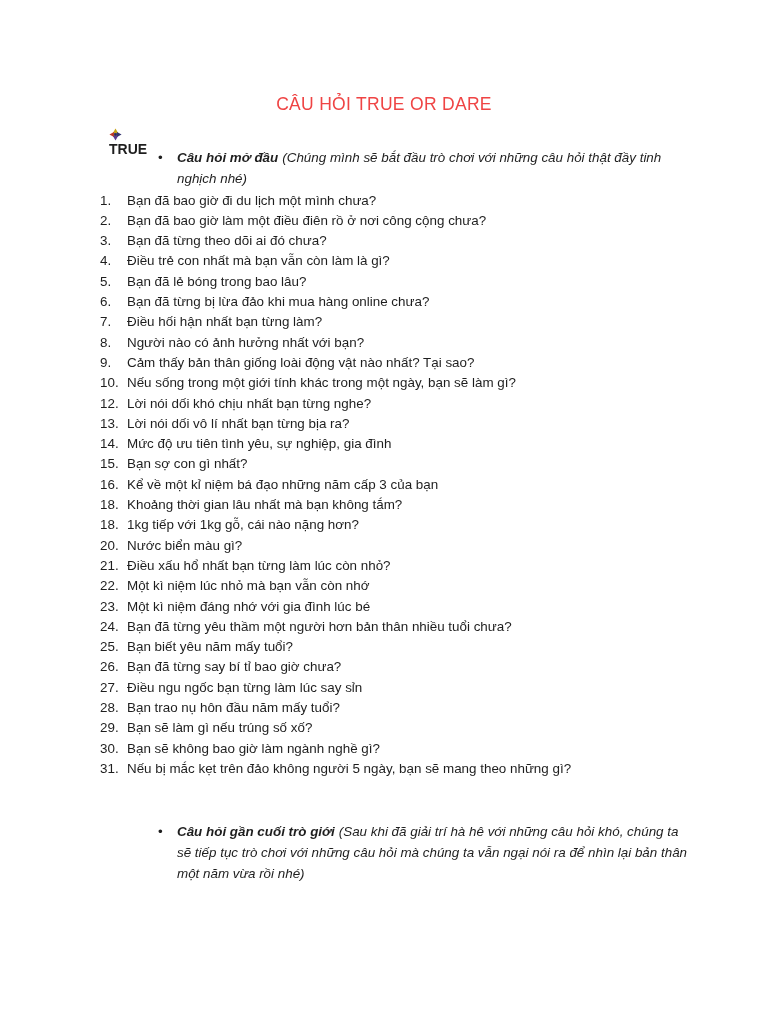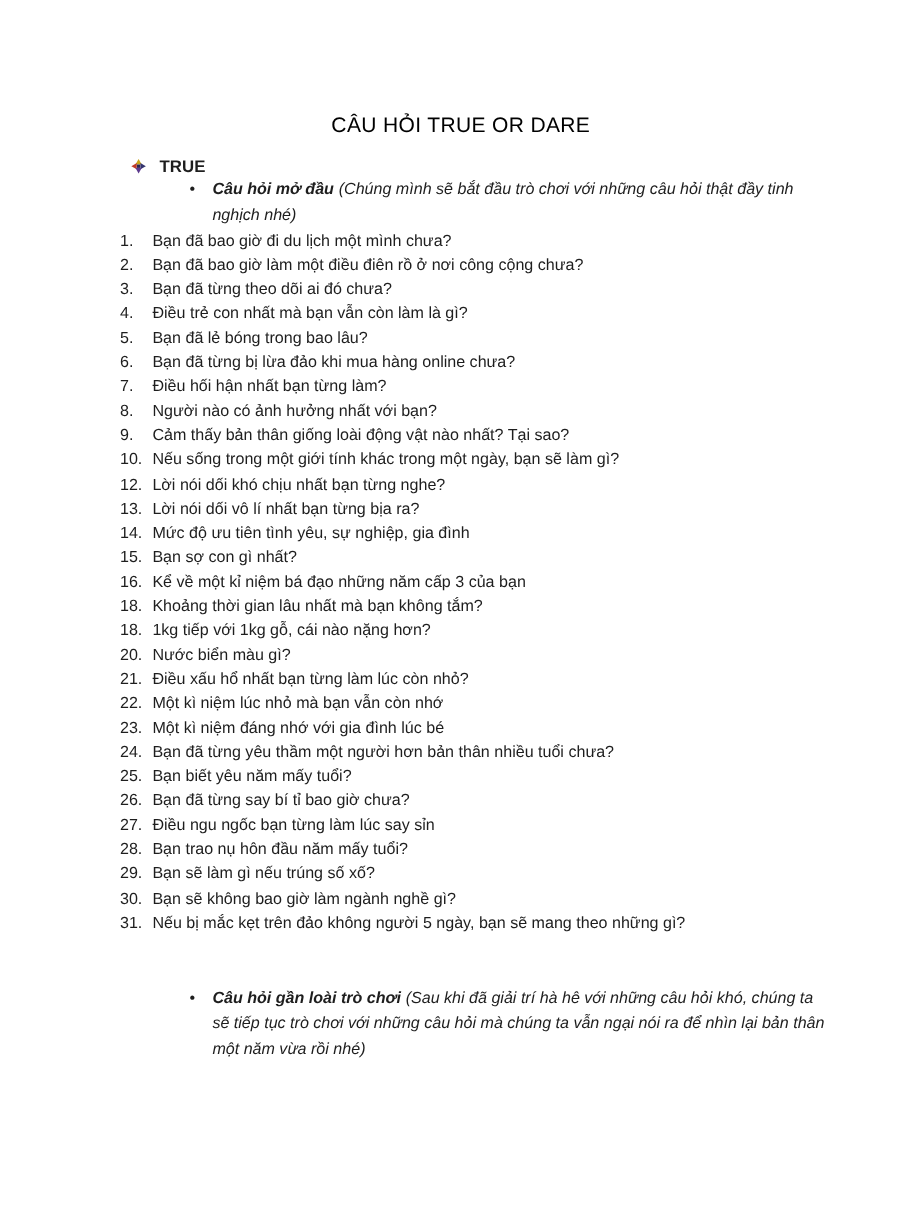--- a/index.html
+++ b/index.html
@@ -14,28 +14,29 @@
     position: relative;
     width: 768px; height: 1024px;
     background: #ffffff;
   }
   .doc-title {
     padding-top: 93px;
     text-align: center;
     font-size: 17.5px;
     line-height: 23px;
     font-weight: 400;
-    color: #000000;
+    color: #ef4444;
     letter-spacing: 0.3px;
   }
   .true-row {
     margin: 12px 0 0 109px;
     display: flex;
-    align-items: center;
+    align-items: flex-start;
     height: 20px;
+    flex-direction: column;
   }
   .marker-icon {
     width: 13px; height: 13px;
     margin-right: 11px;
     flex: 0 0 auto;
   }
   .true-label {
     font-weight: bold;
     font-size: 14px;
   }
@@ -239,16 +240,16 @@
       </div>
 
       <div class="q-row">
         <span class="q-num">31.</span>
         <span class="q-text">Nếu bị mắc kẹt trên đảo không người 5 ngày, bạn sẽ mang theo những gì?</span>
       </div>
     </div>
 
   <div class="bullet-row outro-row">
     <span class="bullet-dot">•</span>
-    <span class="bullet-text"><span class="lead">Câu hỏi gần loài trò chơi</span><span>(Sau khi đã giải trí hà hê với những câu hỏi khó, chúng ta sẽ tiếp tục trò chơi với những câu hỏi mà chúng ta vẫn ngại nói ra để nhìn lại bản thân một năm vừa rồi nhé)</span></span>
+    <span class="bullet-text"><span class="lead">Câu hỏi gần cuối trò giới</span><span>(Sau khi đã giải trí hà hê với những câu hỏi khó, chúng ta sẽ tiếp tục trò chơi với những câu hỏi mà chúng ta vẫn ngại nói ra để nhìn lại bản thân một năm vừa rồi nhé)</span></span>
   </div>
 
 </div>
 
 </body></html>

